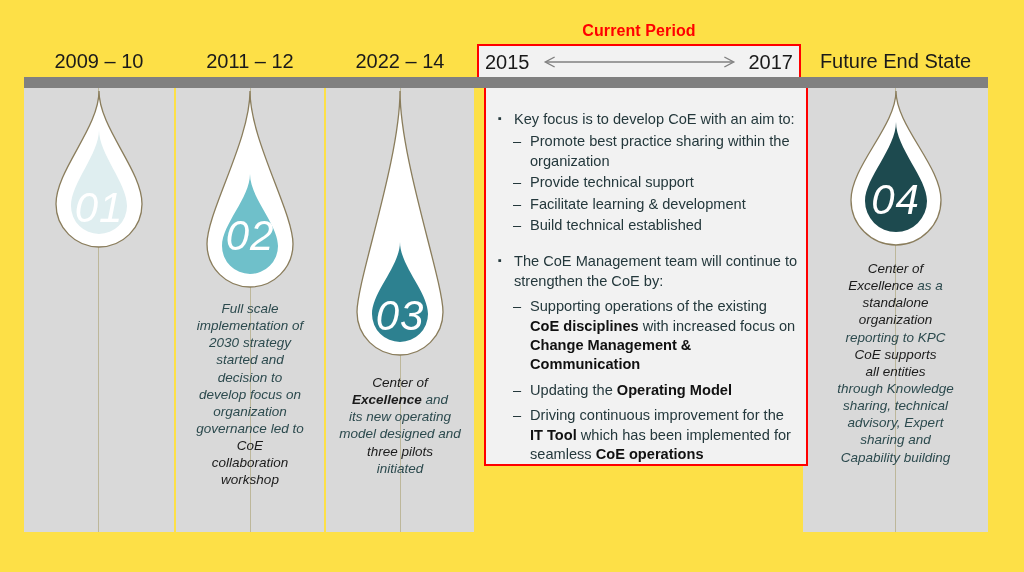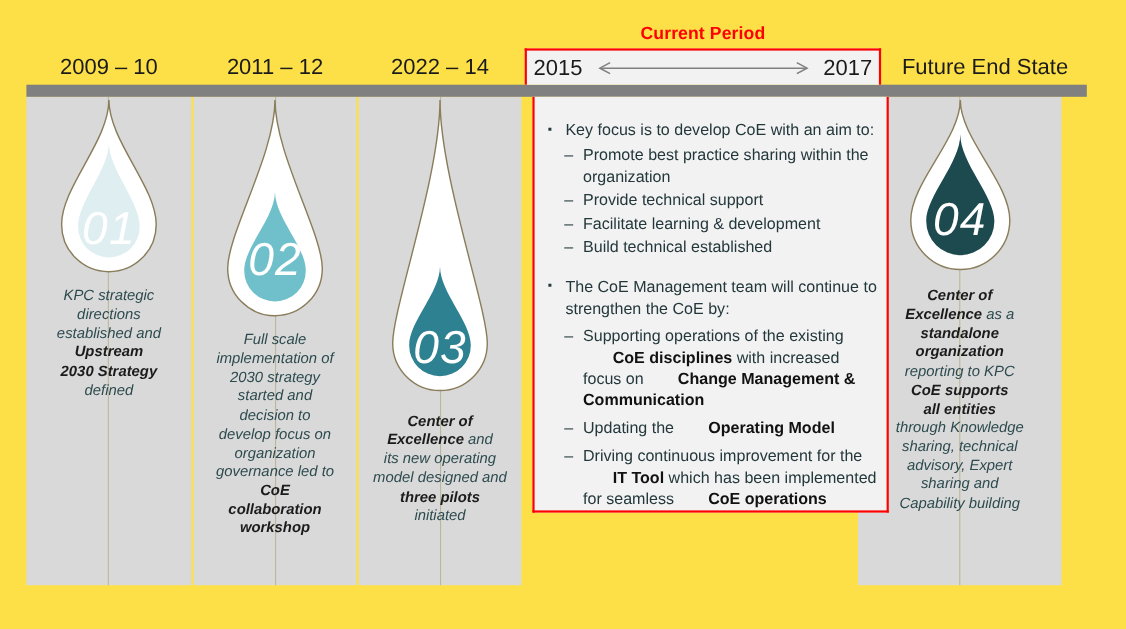--- a/index.html
+++ b/index.html
@@ -144,21 +144,21 @@
     position: absolute;
     left: 6px;
     right: 6px;
     text-align: center;
     font-size: 13.5px;
     font-style: italic;
     line-height: 1.27;
     color: #2c4a4e;
   }
   .col-text b {
-    font-weight: bold;
+    font-weight: normal;
     color: #1b1b1b;
     font-style: italic;
   }
   .col-text .para2 { margin-top: 0; display: block; }
 
   
   .center-body {
     position: absolute;
     left: 10px;
     top: 22px;
@@ -182,21 +182,21 @@
     align-items: flex-start;
     margin-left: 17px;
   }
   .dash-row + .dash-row { margin-top: 2px; }
   .dash-mark {
     flex: 0 0 17px;
     color: #24383c;
   }
   .dash-mark::before { content: "\2013"; }
   .row-text { flex: 1; }
-  .row-text b { font-weight: bold; color: #111111; margin-left: 27px; }
+  .row-text b { font-weight: bold; color: #111111; }
   .group-gap { height: 17px; }
   .sublist { margin-top: 3px; }
 </style>
 </head>
 <body>
 
 <div id="canvas">
 
   <div class="current-period-label">Current Period</div>
 
@@ -226,28 +226,20 @@
     <div class="col-divider" style="left:74px;"></div>
 
     <div class="drop-holder" style="top:0px;">
       <svg class="drop-svg" width="140" height="180" viewBox="0 0 140 180">
         <path d="M70 3 C70 40 27 82 27 116 A43 43 0 0 0 113 116 C113 82 70 40 70 3 Z" fill="#ffffff" stroke="#8a7d5c" stroke-width="1.3"></path>
         <path d="M70 42 C70 66 42 95 42 118 A28 28 0 0 0 98 118 C98 95 70 66 70 42 Z" fill="#dfeef0" stroke="none"></path>
       </svg>
       <div class="drop-num pale" style="top:96px;">01</div>
     </div>
 
-    <div class="col-text" style="top:172px;">
-      <span>KPC strategic</span><br>
-      <span>directions</span><br>
-      <span>established and</span><br>
-      <b>Upstream</b><br>
-      <b>2030 Strategy</b><br>
-      <span>defined</span>
-    </div>
   </div>
 
   <div class="col" style="left:176px; width:148px; height:444px;">
     <div class="col-divider" style="left:74px;"></div>
 
     <div class="drop-holder" style="top:0px;">
       <svg class="drop-svg" width="140" height="220" viewBox="0 0 140 220">
         <path d="M70 3 C70 52 27 124 27 156 A43 43 0 0 0 113 156 C113 124 70 52 70 3 Z" fill="#ffffff" stroke="#8a7d5c" stroke-width="1.3"></path>
         <path d="M70 86 C70 110 42 136 42 158 A28 28 0 0 0 98 158 C98 136 70 110 70 86 Z" fill="#6fc0ca" stroke="none"></path>
       </svg>
@@ -334,21 +326,21 @@
         </div>
         <div class="dash-row" style="margin-top:6px;">
           <span class="dash-mark"></span>
           <span class="row-text">Driving continuous improvement for the <b>IT Tool</b> which has been implemented for seamless <b>CoE operations</b></span>
         </div>
       </div>
 
     </div>
   </div>
 
-  <div class="col" style="left:780px; width:185px; height:444px;">
+  <div class="col" style="left:803px; width:185px; height:444px;">
     <div class="col-divider" style="left:92px;"></div>
 
     <div class="drop-holder" style="top:0px;">
       <svg class="drop-svg" width="150" height="172" viewBox="0 0 150 172">
         <path d="M75 3 C75 38 30 78 30 112 A45 45 0 0 0 120 112 C120 78 75 38 75 3 Z" fill="#ffffff" stroke="#8a7d5c" stroke-width="1.3"></path>
         <path d="M75 34 C75 60 44 90 44 113 A31 31 0 0 0 106 113 C106 90 75 60 75 34 Z" fill="#1d4a4f" stroke="none"></path>
       </svg>
       <div class="drop-num" style="top:88px;">04</div>
     </div>
 

